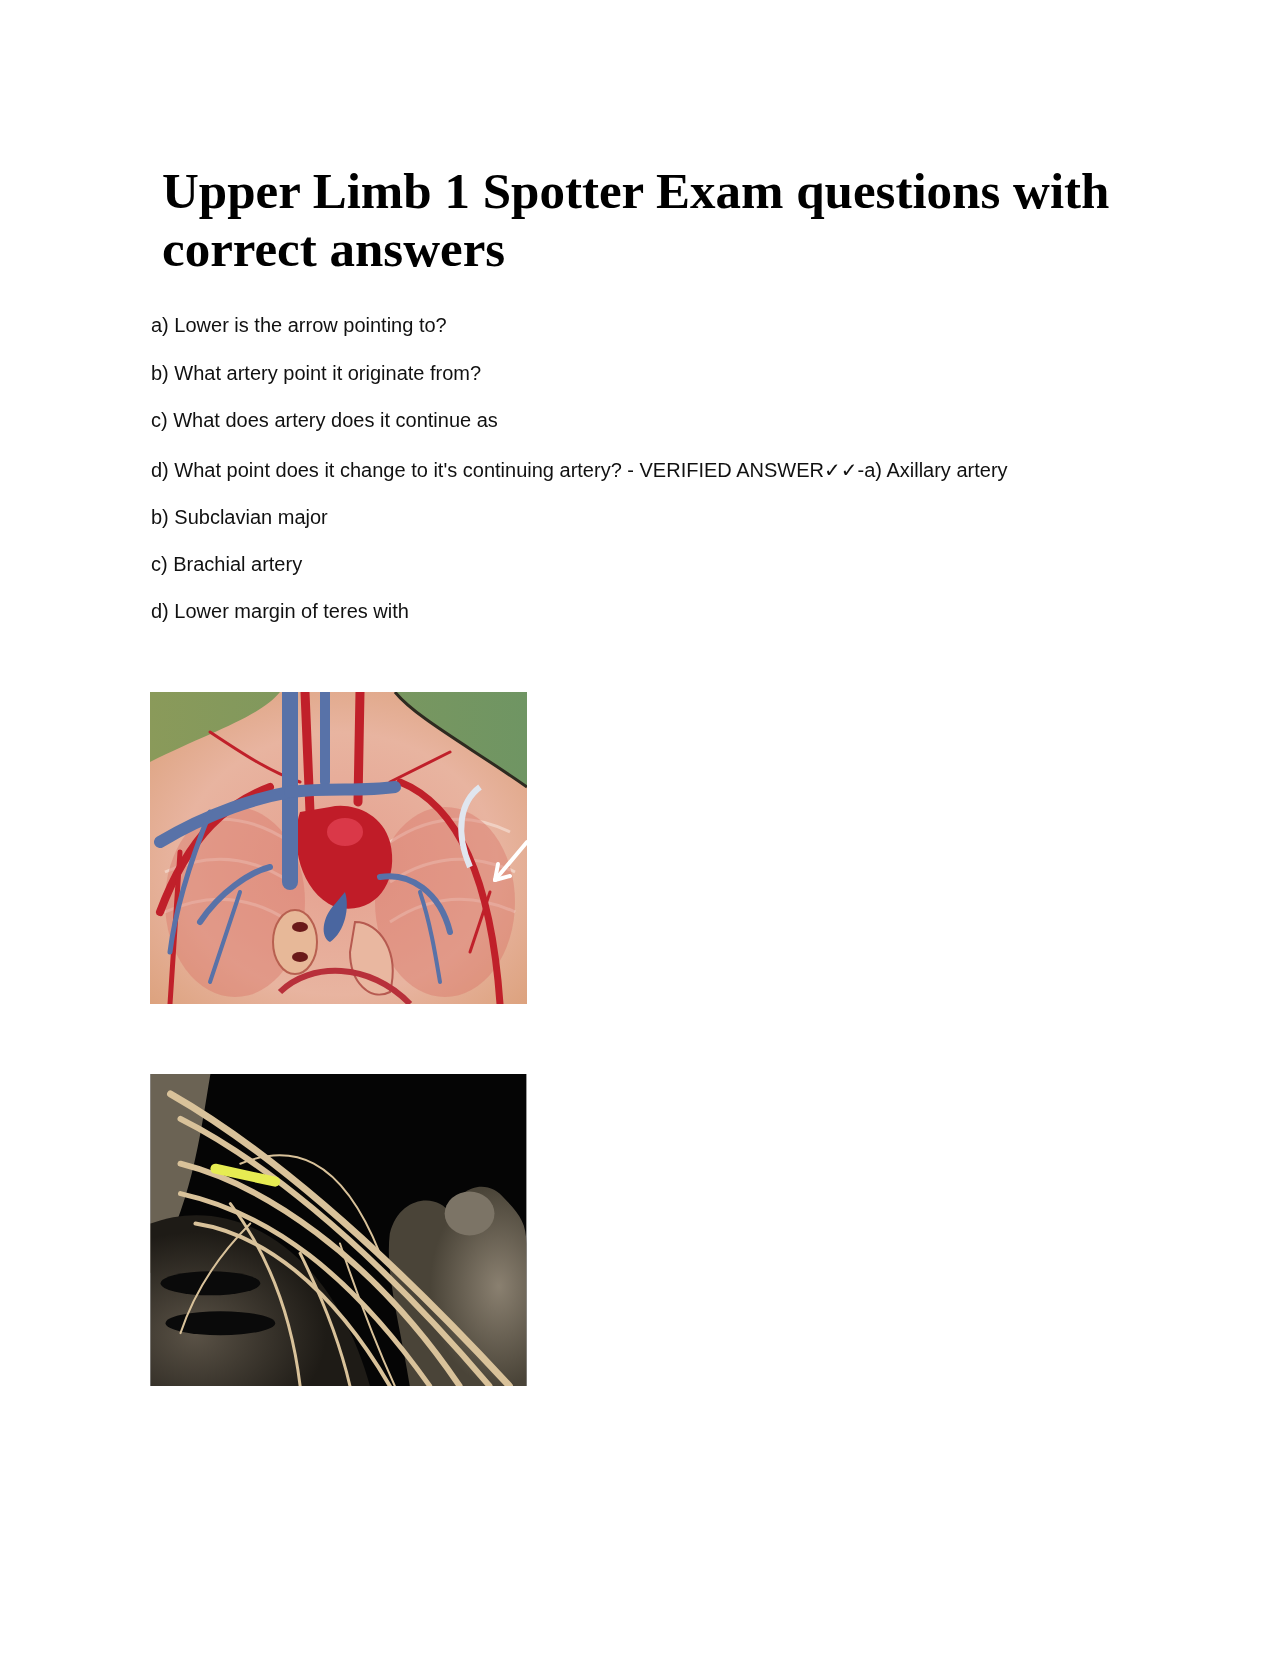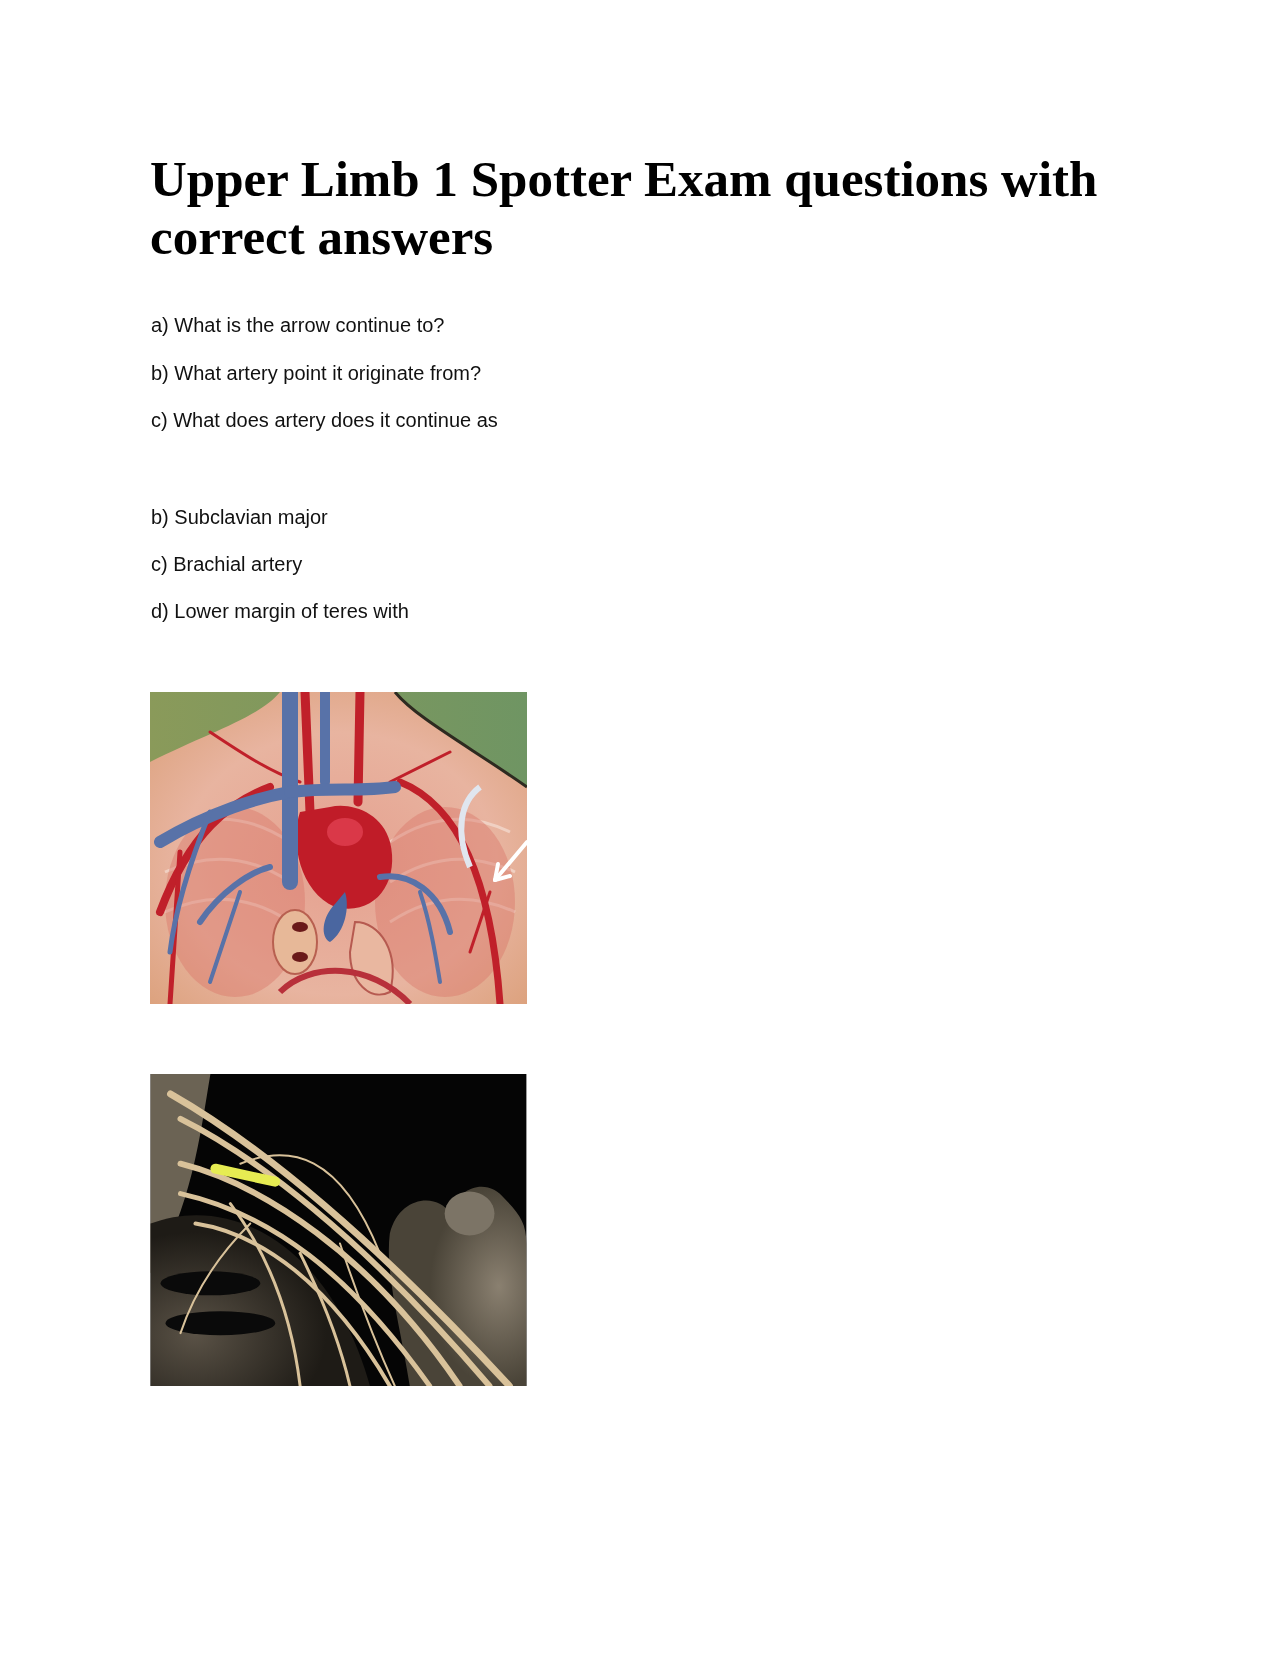--- a/index.html
+++ b/index.html
@@ -1,41 +1,42 @@
 <!DOCTYPE html>
 <html><head>
 <meta charset="utf-8">
 <style>
   html, body { margin: 0; padding: 0; background: #ffffff; }
   body { width: 1280px; height: 1656px; position: relative; overflow: hidden; color: #000; }
   .page { position: absolute; left: 0; top: 0; width: 1280px; height: 1656px; background: #fff; }
   .title {
     position: absolute; left: 150px; top: 150px; width: 1000px;
     font-family: "Liberation Serif", "DejaVu Serif", serif;
-    font-weight: bold; font-size: 51px; line-height: 58px; margin: 0;
+    font-weight: bold; font-size: 51px; line-height: 58px; margin: 12px;
     letter-spacing: 0px;
   }
   .line {
     position: absolute; left: 151px;
     font-family: "Liberation Sans", "DejaVu Sans", sans-serif;
     font-size: 20px; line-height: 24px; white-space: nowrap; color: #111;
   }
   .figure { position: absolute; left: 150px; width: 377px; height: 312px; overflow: hidden; }
   .figure svg { display: block; width: 377px; height: 312px; }
 </style>
 </head>
 <body>
 
 <div class="page">
 
   <h1 class="title">Upper Limb 1 Spotter Exam questions with correct answers</h1>
 
-  <div class="line" style="top:313px">a) What is the arrow continue to?</div>
+  <div class="line" style="top:313px">a) Lower is the arrow pointing to?</div>
   <div class="line" style="top:361px">b) What artery point it originate from?</div>
   <div class="line" style="top:408px">c) What does artery does it continue as</div>
+  <div class="line" style="top:458px">d) What point does it change to it's continuing artery? - VERIFIED ANSWER✓✓-a) Axillary artery</div>
   <div class="line" style="top:505px">b) Subclavian major</div>
   <div class="line" style="top:552px">c) Brachial artery</div>
   <div class="line" style="top:599px">d) Lower margin of teres with</div>
 
   <div class="figure" style="top:692px">
     <svg viewBox="0 0 377 312" xmlns="http://www.w3.org/2000/svg">
       <defs>
         <linearGradient id="g1bg" x1="0" y1="0" x2="1" y2="0">
           <stop offset="0" stop-color="#8a9a5a"></stop>
           <stop offset="1" stop-color="#6f9563"></stop>

